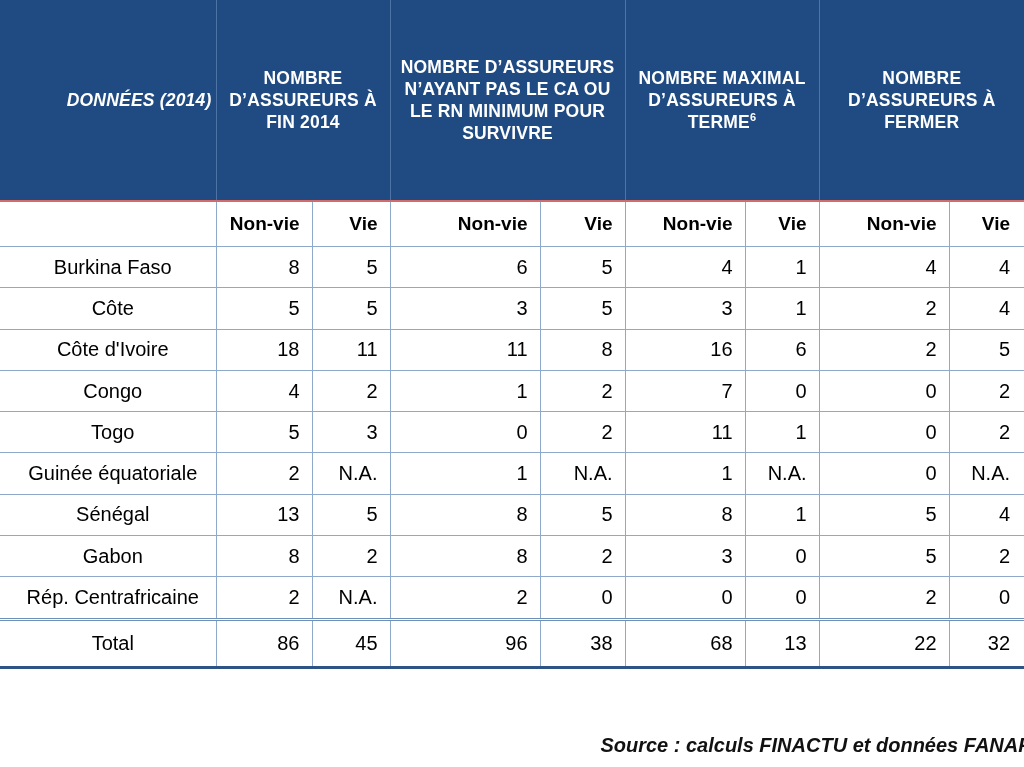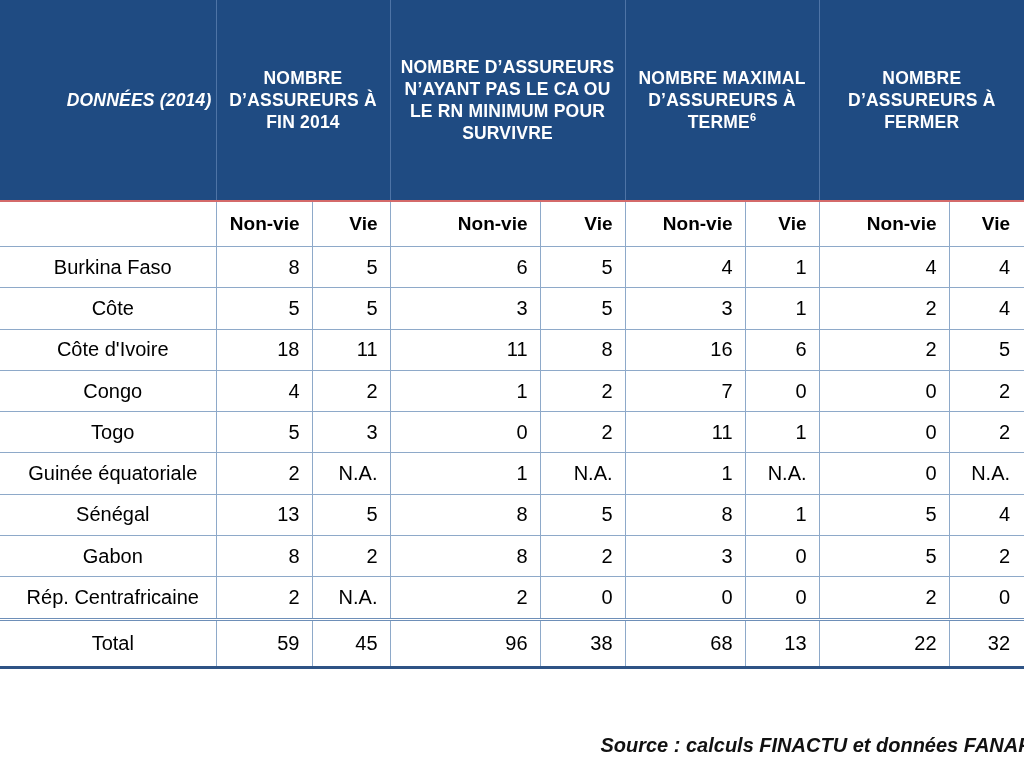--- a/index.html
+++ b/index.html
@@ -285,21 +285,21 @@
         <td>2</td>
         <td>0</td>
         <td>0</td>
         <td>0</td>
         <td>2</td>
         <td class="last">0</td>
       </tr>
 
       <tr class="total">
         <td class="name">Total</td>
-        <td>59</td>
+        <td>86</td>
         <td>45</td>
         <td>96</td>
         <td>38</td>
         <td>68</td>
         <td>13</td>
         <td>22</td>
         <td class="last">32</td>
       </tr>
 
     </tbody>

